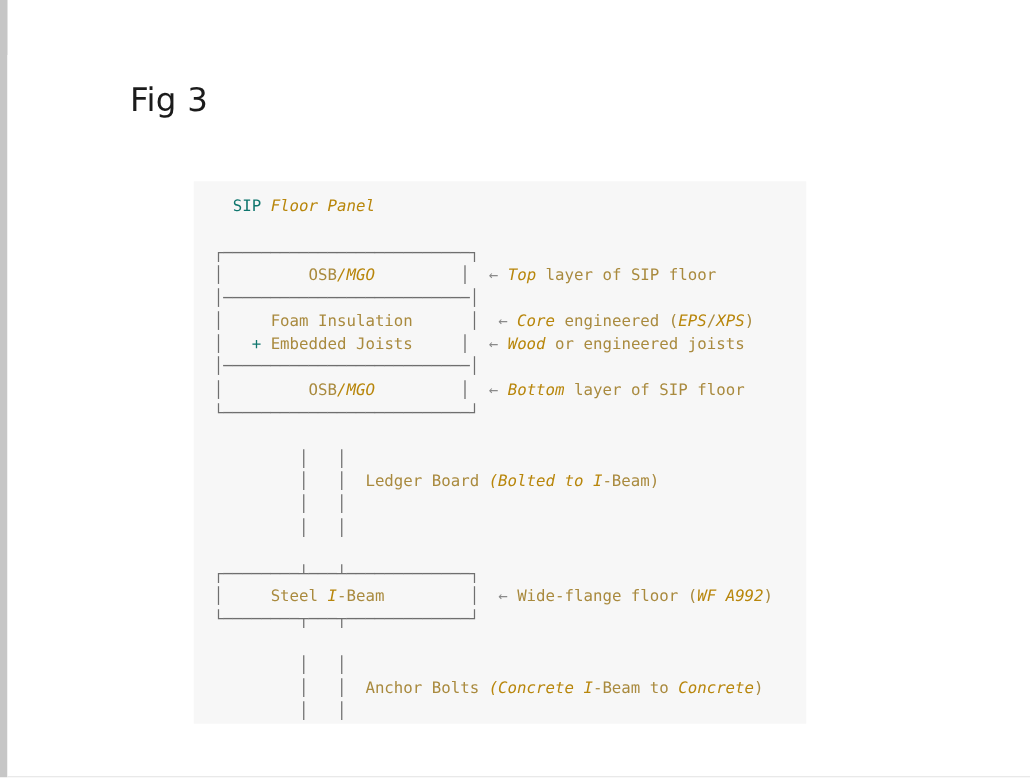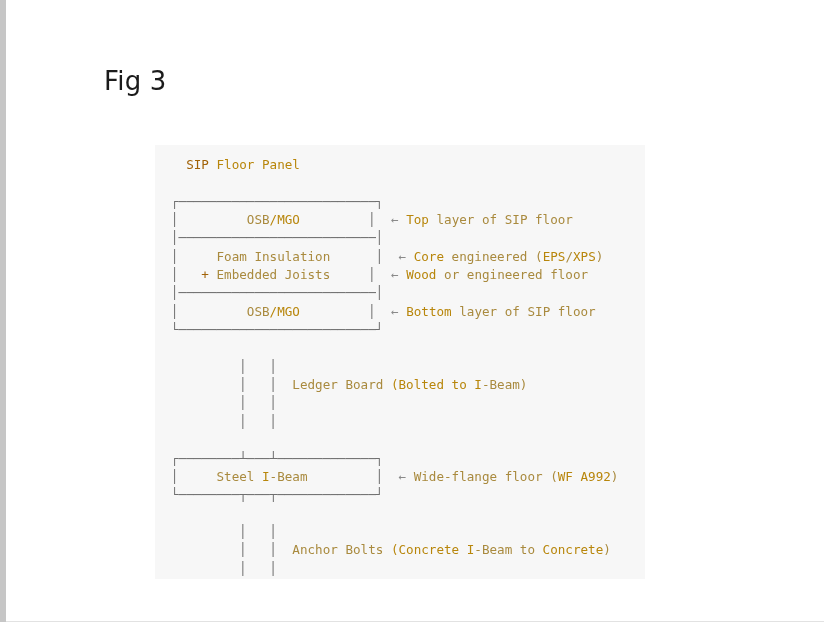--- a/index.html
+++ b/index.html
@@ -79,44 +79,44 @@
     font-size: 12.6px;
     line-height: 18.35px;
     white-space: pre;
     color: #6f6f6f;
     -webkit-font-smoothing: antialiased;
   }
 
   
   .ascii-art .rule   { color: #6f6f6f; }   
   .ascii-art .arrow  { color: #8a8a8a; }   
-  .ascii-art .amber  { color: #b8860b; }   
+  .ascii-art .amber  { color: #b8860b; font-style: italic; }   
   .ascii-art .gold   { color: #a98a3e; }   
-  .ascii-art .dark   { color: #a16207; }   
+  .ascii-art .dark   { color: #0f766e; }   
 </style>
 </head>
 <body>
 
 <div id="page-root">
 
   <div class="left-rail"></div>
 
   <div class="page-body">
 
     <div class="fig-title">Fig 3</div>
 
     <div class="diagram-panel">
 
       <pre class="ascii-art"><span class="dark">  SIP</span><span class="amber"> Floor Panel</span>
 
 <span class="rule">┌──────────────────────────┐</span>
 <span class="rule">│</span><span class="gold">         OSB</span><span class="amber">/MGO</span><span class="gold">         </span><span class="rule">│</span>  <span class="arrow">←</span> <span class="amber">Top</span><span class="gold"> layer of SIP floor</span>
 <span class="rule">│──────────────────────────│</span>
 <span class="rule">│</span><span class="gold">     Foam Insulation      </span><span class="rule">│</span>  <span class="arrow">←</span> <span class="amber">Core</span><span class="gold"> engineered </span><span class="gold">(</span><span class="amber">EPS</span><span class="gold">/</span><span class="amber">XPS</span><span class="gold">)</span>
-<span class="rule">│</span><span class="dark">   + </span><span class="gold">Embedded Joists     </span><span class="rule">│</span>  <span class="arrow">←</span> <span class="amber">Wood</span><span class="gold"> or engineered floor</span>
+<span class="rule">│</span><span class="dark">   + </span><span class="gold">Embedded Joists     </span><span class="rule">│</span>  <span class="arrow">←</span> <span class="amber">Wood</span><span class="gold"> or engineered joists</span>
 <span class="rule">│──────────────────────────│</span>
 <span class="rule">│</span><span class="gold">         OSB</span><span class="amber">/MGO</span><span class="gold">         </span><span class="rule">│</span>  <span class="arrow">←</span> <span class="amber">Bottom</span><span class="gold"> layer of SIP floor</span>
 <span class="rule">└──────────────────────────┘</span>
 
 <span class="rule">         │   │</span>
 <span class="rule">         │   │</span>  <span class="gold">Ledger Board </span><span class="amber">(Bolted to </span><span class="amber">I</span><span class="gold">-Beam)</span>
 <span class="rule">         │   │</span>
 <span class="rule">         │   │</span>
 
 <span class="rule">┌────────┴───┴─────────────┐</span>

